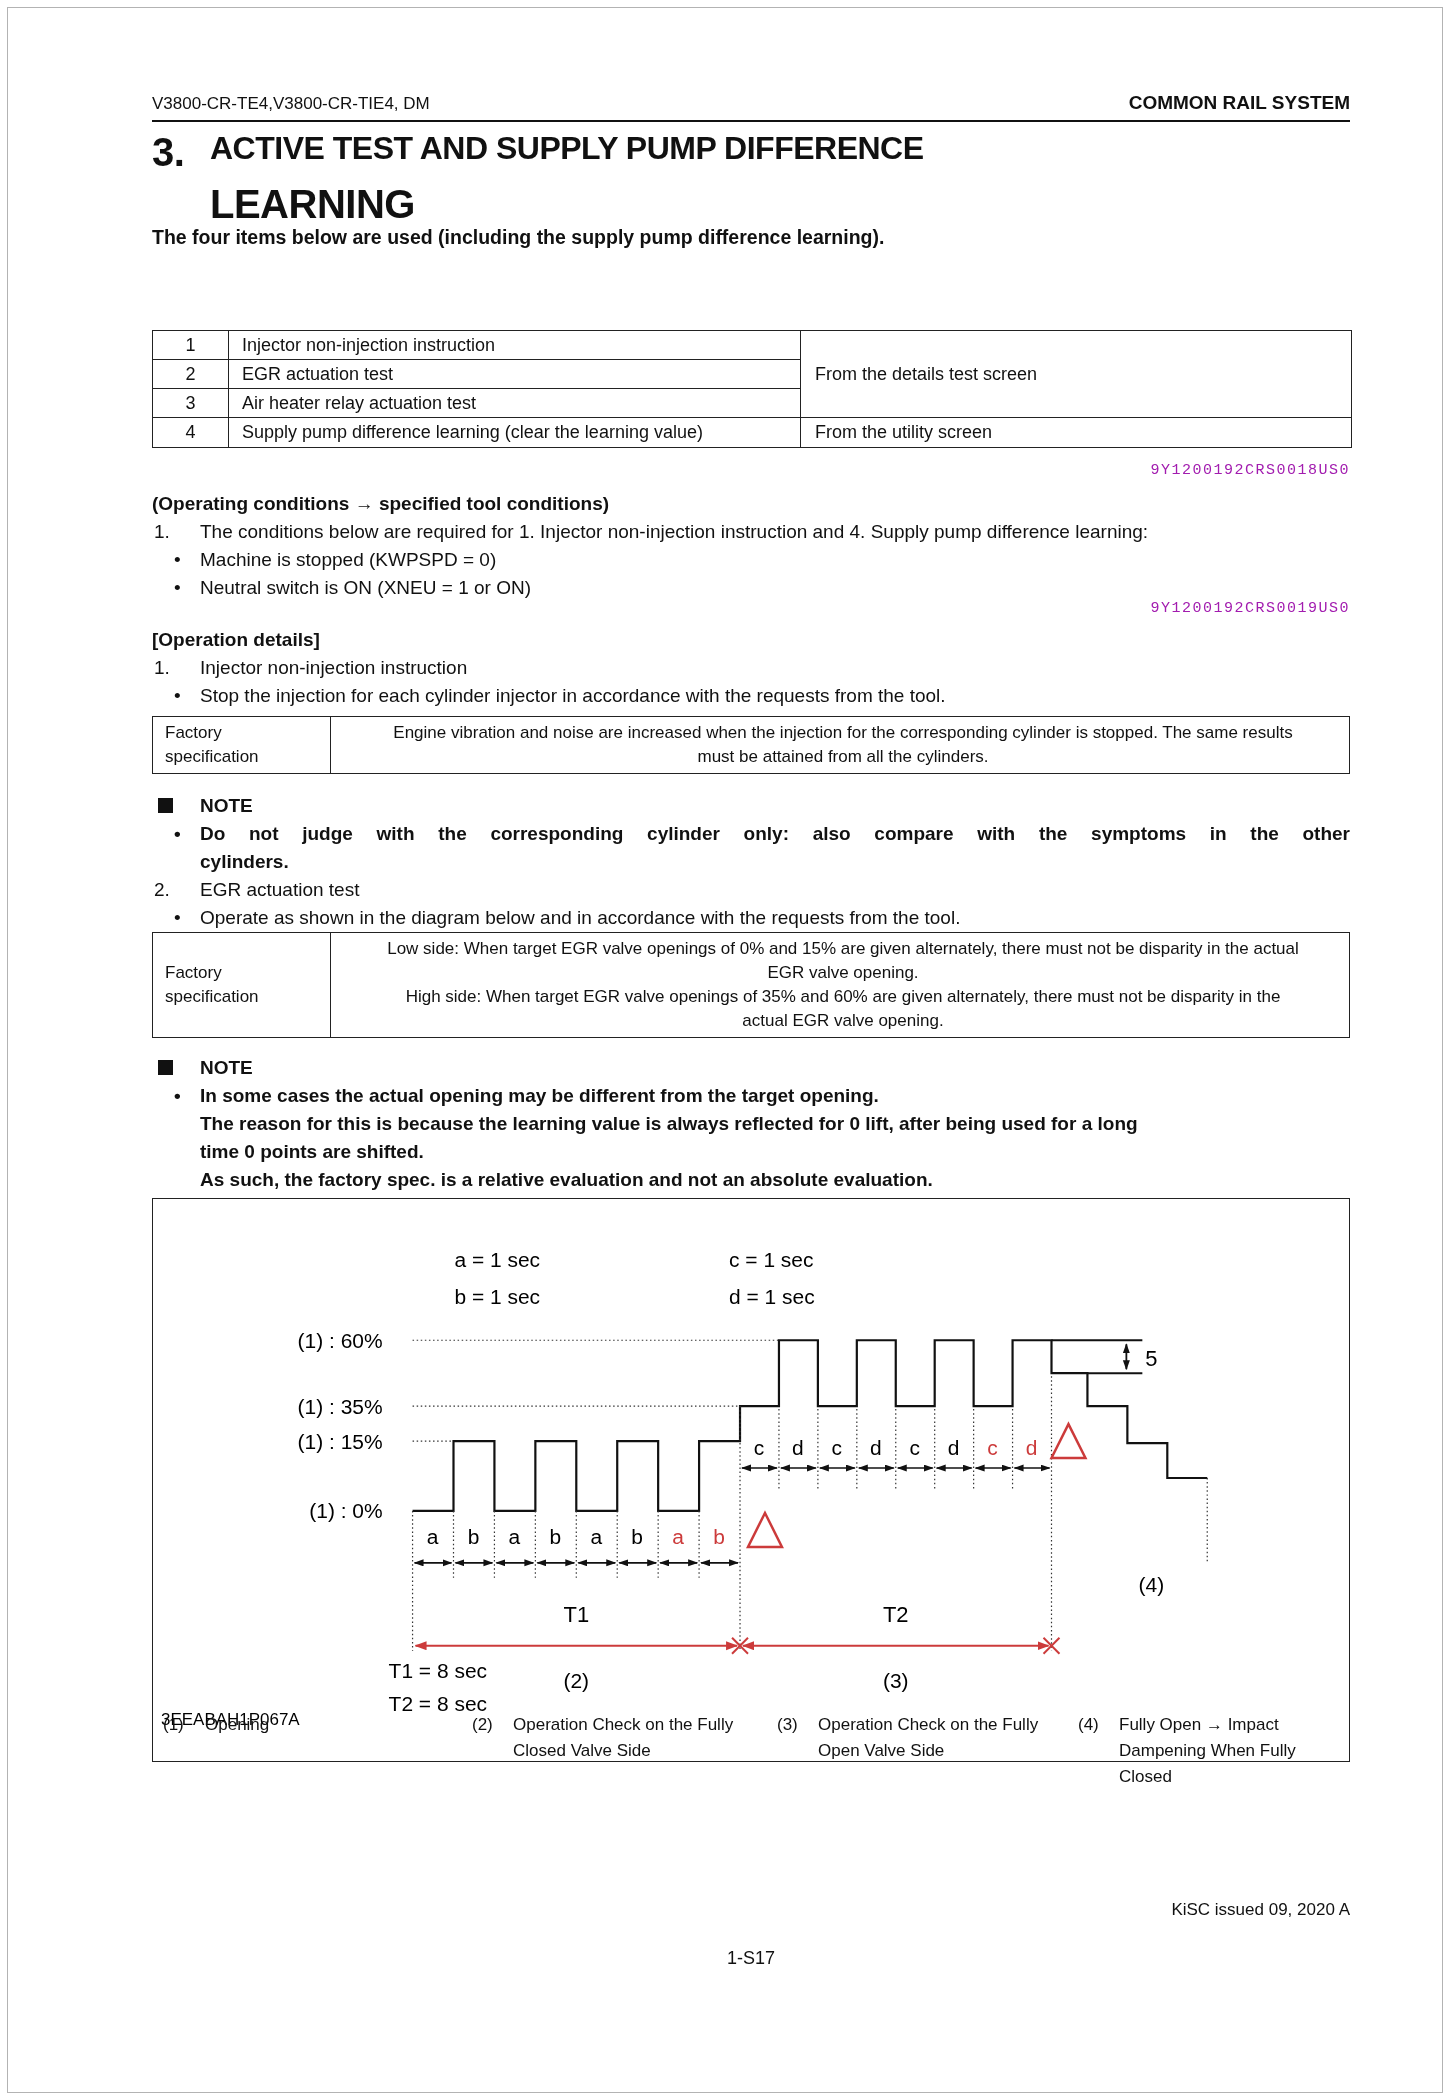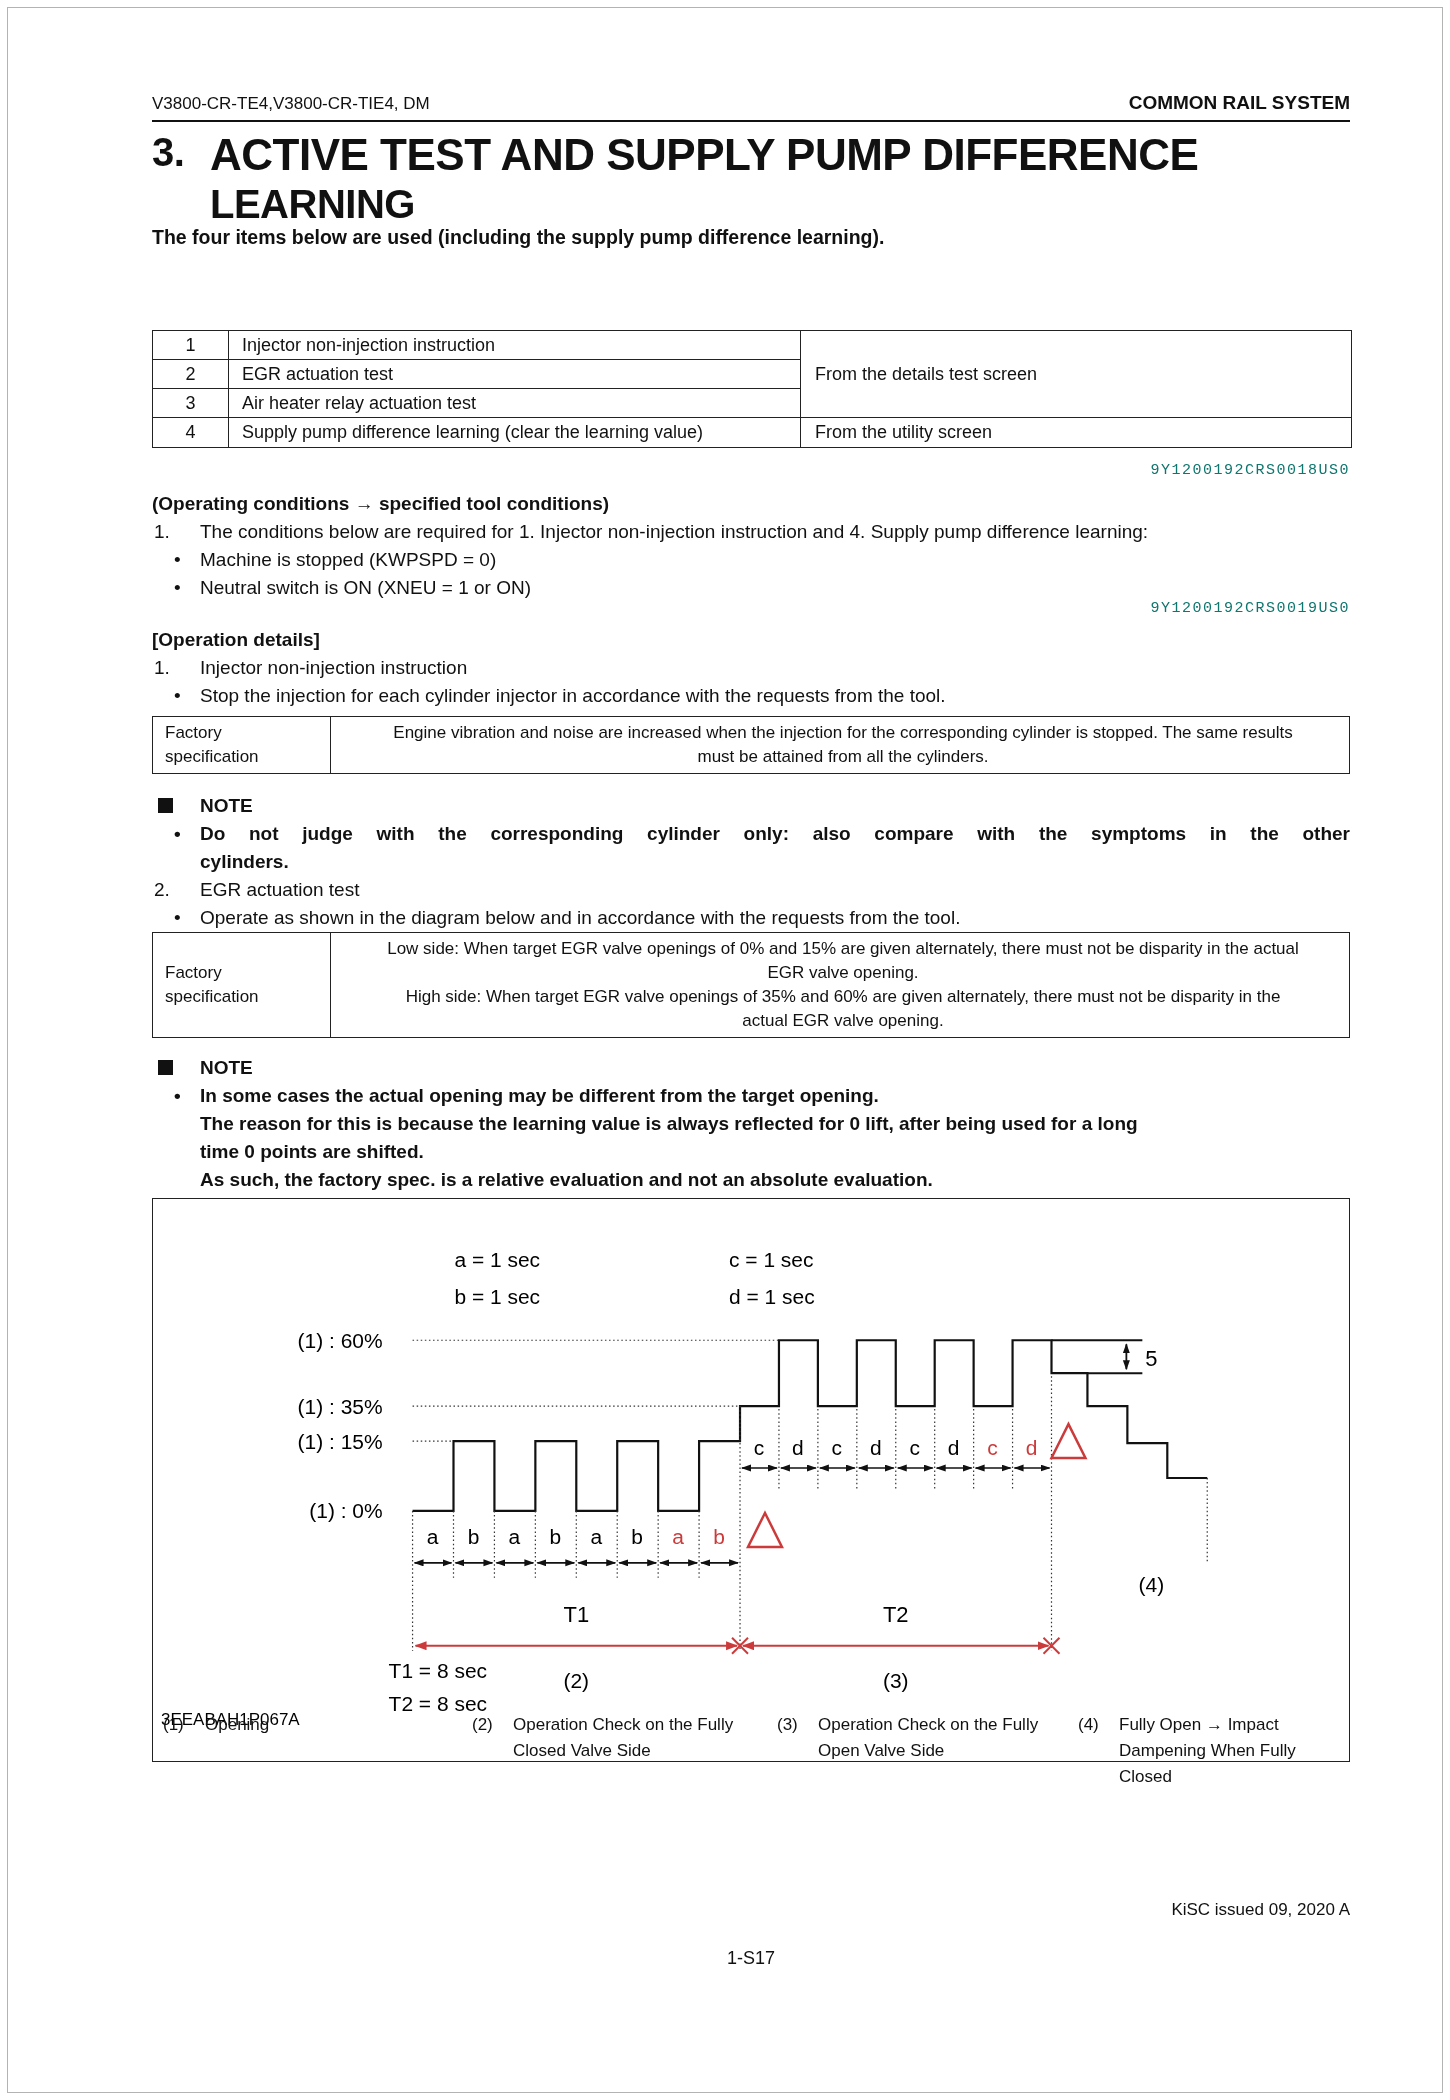--- a/index.html
+++ b/index.html
@@ -4,35 +4,35 @@
 <style>
   html,body{margin:0;padding:0;background:#e8e8e8;}
   .page{position:relative;width:1450px;height:2100px;background:#ffffff;
         font-family:"Liberation Sans", sans-serif;color:#111;overflow:hidden;}
   .abs{position:absolute;}
   .pframe{left:7px;top:7px;width:1434px;height:2084px;border:1px solid #b3b3b3;}
   .hdr-l{left:152px;top:94px;font-size:17px;}
   .hdr-r{left:152px;top:92px;width:1198px;text-align:right;font-size:19px;font-weight:bold;}
   .rule{left:152px;top:120px;width:1198px;height:2px;background:#111;}
   .title-num{left:152px;top:130px;font-size:40px;font-weight:bold;letter-spacing:-0.5px;}
-  .title-l1{left:210px;top:130px;font-size:44px;font-weight:bold;letter-spacing:-0.5px;}
+  .title-l1{left:210px;top:130px;font-size:32px;font-weight:bold;letter-spacing:-0.5px;}
   .title-l2{left:210px;top:182px;font-size:40px;font-weight:bold;letter-spacing:-0.5px;}
   .intro{left:152px;top:226px;font-size:19.5px;font-weight:bold;}
   .t1{left:152px;top:330px;width:1198px;height:116px;border:1.6px solid #222;
       display:grid;grid-template-columns:76px 572px 1fr;grid-template-rows:repeat(4,29px);
       font-size:18px;}
   .t1 .cell{display:flex;align-items:center;box-sizing:border-box;}
   .b-r{border-right:1.3px solid #222;}
   .b-b{border-bottom:1.3px solid #222;}
   .cnum{justify-content:center;}
   .citem{padding-left:13px;}
   .csrc{padding-left:14px;}
   .merged{grid-column:3;grid-row:1/4;}
   .code{left:152px;width:1198px;text-align:right;font-family:"Liberation Mono", monospace;
-        font-size:15px;letter-spacing:1.5px;color:#0f766e;}
+        font-size:15px;letter-spacing:1.5px;color:#a21caf;}
   .pline{position:absolute;left:152px;width:1198px;font-size:19px;line-height:24px;white-space:nowrap;}
   .pline .txt{display:block;margin-left:48px;}
   .pline .txt0{display:block;}
   .mk-num{position:absolute;left:2px;}
   .mk-bul{position:absolute;left:22px;}
   .b{font-weight:bold;}
   .jl{white-space:normal;text-align:justify;text-align-last:justify;width:1150px;}
   .sq{position:absolute;left:6px;top:4px;width:15px;height:15px;background:#111;}
   .ft{left:152px;border:1.6px solid #222;width:1198px;display:grid;
       grid-template-columns:178px 1fr;font-size:17px;box-sizing:border-box;}

